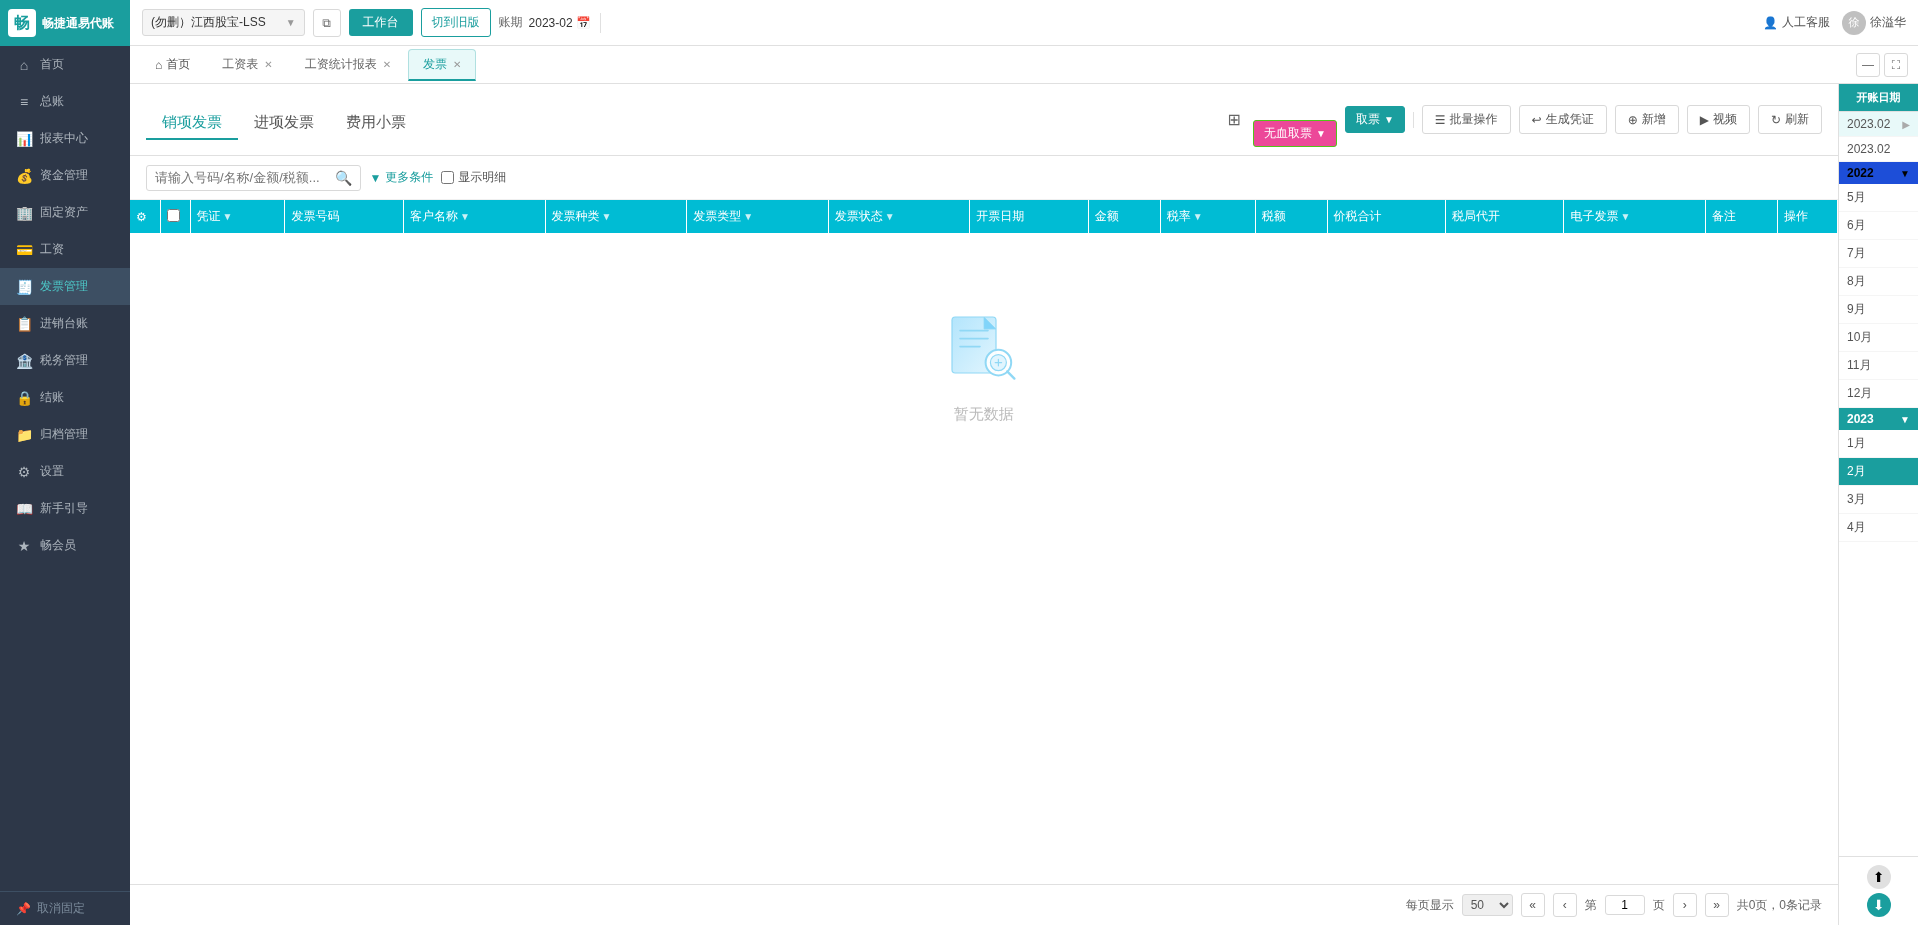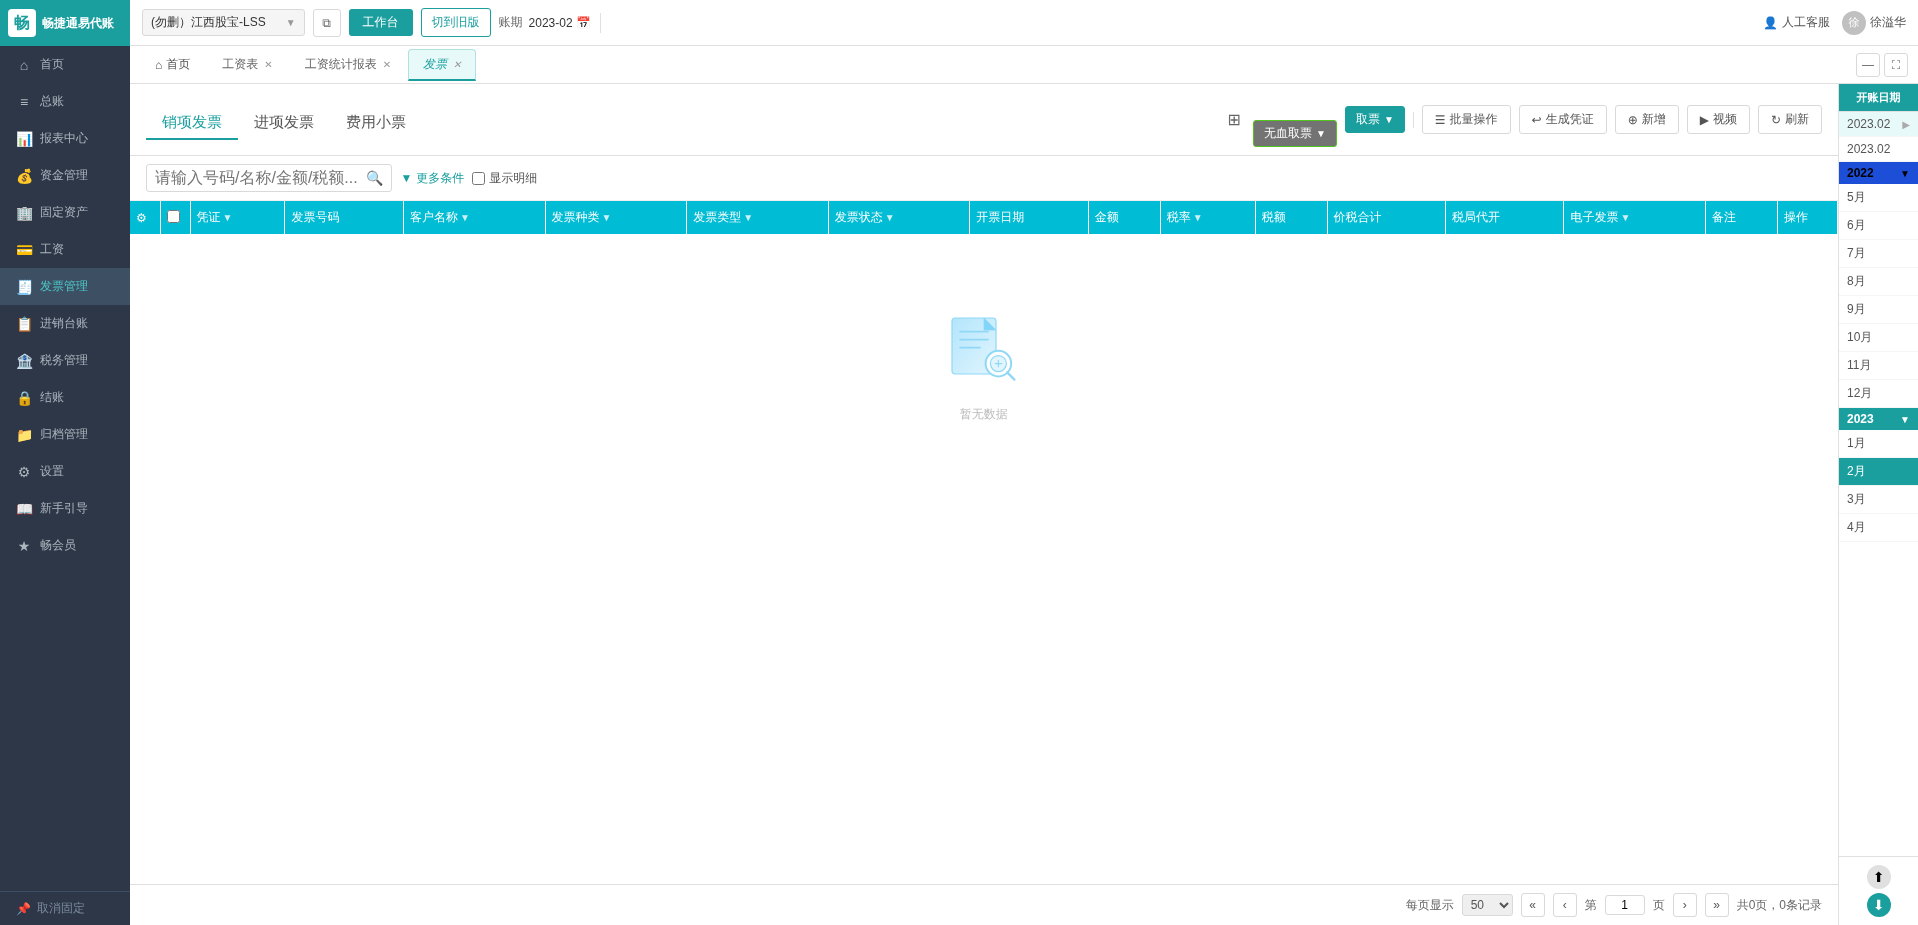--- a/index.html
+++ b/index.html
@@ -28,41 +28,41 @@
     .switch-btn { border: 1px solid #1a9e9e; color: #1a9e9e; border-radius: 3px; padding: 5px 10px; cursor: pointer; background: white; font-size: 12px; }
     .period-text { color: #666; font-size: 12px; display: flex; align-items: center; gap: 4px; }
     .topbar-right { margin-left: auto; display: flex; align-items: center; gap: 12px; color: #555; font-size: 12px; }
     .topbar-right-item { display: flex; align-items: center; gap: 4px; cursor: pointer; }
     .avatar { width: 24px; height: 24px; border-radius: 50%; background: #c0c0c0; display: flex; align-items: center; justify-content: center; color: white; font-size: 11px; }
 
     
     .tabbar { background: white; border-bottom: 1px solid #e0e0e0; display: flex; align-items: center; padding: 0 10px; height: 38px; gap: 2px; }
     .tab { display: flex; align-items: center; gap: 4px; padding: 6px 14px; border: 1px solid transparent; border-radius: 4px 4px 0 0; cursor: pointer; color: #666; font-size: 12px; white-space: nowrap; }
     .tab.home { color: #555; }
-    .tab.active { background: #e8f9f9; border-color: #b0e0e0 #b0e0e0 white; color: #1a9e9e; border-bottom: 2px solid #1a9e9e; font-style: italic; }
+    .tab.active { background: #e8f9f9; border-color: #b0e0e0 #b0e0e0 white; color: #1a9e9e; border-bottom: 2px solid #1a9e9e; }
     .tab-close { color: #999; font-size: 10px; cursor: pointer; margin-left: 2px; }
     .tabbar-right { margin-left: auto; display: flex; gap: 4px; }
     .tabbar-icon-btn { width: 24px; height: 24px; border: 1px solid #d9d9d9; border-radius: 3px; display: flex; align-items: center; justify-content: center; cursor: pointer; color: #666; font-size: 12px; }
 
     
     .content { flex: 1; display: flex; overflow: hidden; background: white; }
 
     
     .invoice-area { flex: 1; display: flex; flex-direction: column; overflow: hidden; padding: 0; }
 
     
     .subtab-bar { display: flex; align-items: center; padding: 8px 16px 0; border-bottom: 1px solid #e0e0e0; gap: 0; background: white; }
     .subtab { padding: 6px 16px; cursor: pointer; color: #555; border-bottom: 2px solid transparent; font-size: 15px; }
     .subtab.active { color: #1a9e9e; border-bottom: 2px solid #1a9e9e; font-weight: 500; }
     .subtab-right { margin-left: auto; display: flex; align-items: center; gap: 8px; padding-bottom: 8px; }
 
     
     .toolbar { display: flex; align-items: center; padding: 8px 16px; gap: 8px; background: white; border-bottom: 1px solid #f0f0f0; flex-wrap: wrap; }
     .toolbar-btn { display: flex; align-items: center; gap: 4px; padding: 5px 12px; border: 1px solid #d9d9d9; border-radius: 3px; cursor: pointer; color: #555; background: white; font-size: 12px; }
-    .toolbar-btn.green { background: #737373; color: white; border-color: #52c41a; margin-top: 28px; }
+    .toolbar-btn.green { background: #ec4899; color: white; border-color: #52c41a; margin-top: 28px; }
     .toolbar-btn.teal { background: #1a9e9e; color: white; border-color: #1a9e9e; }
     .btn-arrow { font-size: 10px; }
     .filter-btn { display: flex; align-items: center; gap: 4px; color: #1a9e9e; cursor: pointer; font-size: 12px; border: none; background: none; padding: 5px 0; }
     .checkbox-label { display: flex; align-items: center; gap: 4px; color: #555; cursor: pointer; font-size: 12px; }
     .checkbox-label input { cursor: pointer; }
 
     
     .table-container { flex: 1; overflow: auto; }
     .data-table { width: 100%; border-collapse: collapse; min-width: 1200px; }
     .data-table thead { background: #00bcd4; color: white; position: sticky; top: 0; z-index: 2; }
@@ -95,21 +95,21 @@
     .date-panel { width: 80px; background: white; border-left: 1px solid #e0e0e0; display: flex; flex-direction: column; overflow-y: auto; flex-shrink: 0; }
     .date-row { display: flex; align-items: center; padding: 5px 8px; cursor: pointer; border-bottom: 1px solid #f5f5f5; font-size: 12px; color: #555; white-space: nowrap; gap: 4px; }
     .date-row.active { background: #1a9e9e; color: white; }
     .year-header { display: flex; align-items: center; justify-content: space-between; padding: 4px 8px; background: #1d4ed8; font-size: 11px; font-weight: bold; cursor: pointer; }
 
     
     .grid-icon { font-size: 16px; color: #666; cursor: pointer; padding: 2px 4px; }
 
     
     .search-bar { display: flex; align-items: center; border: 1px solid #d9d9d9; border-radius: 3px; padding: 4px 8px; gap: 4px; min-width: 200px; background: white; }
-    .search-input { border: none; outline: none; font-size: 16px; color: #333; min-width: 160px; }
+    .search-input { border: none; outline: none; font-size: 13px; color: #333; min-width: 160px; }
     .search-icon { color: #1a9e9e; cursor: pointer; font-size: 14px; }
 
     .topbar-divider { width: 1px; height: 20px; background: #e0e0e0; }
   </style>
 </head>
 <body>
 
 <div class="sidebar">
   <div class="sidebar-logo">
     <div class="sidebar-logo-icon">畅</div>
@@ -410,21 +410,21 @@
 
                     <polygon points="60,5 75,20 60,20" fill="#81d4fa" stroke="#90d8f5" stroke-width="1"></polygon>
 
                     <circle cx="78" cy="62" r="16" fill="white" stroke="#90d8f5" stroke-width="2.5" fill-opacity="0.9"></circle>
                     <circle cx="78" cy="62" r="10" fill="#e1f5fe" stroke="#90d8f5" stroke-width="1.5"></circle>
                     <line x1="89" y1="73" x2="98" y2="82" stroke="#90d8f5" stroke-width="3" stroke-linecap="round"></line>
 
                     <line x1="74" y1="62" x2="82" y2="62" stroke="#90d8f5" stroke-width="1.5" stroke-linecap="round"></line>
                     <line x1="78" y1="58" x2="78" y2="66" stroke="#90d8f5" stroke-width="1.5" stroke-linecap="round"></line>
                   </svg>
-                  <span style="color:#bbb;font-size:12px;">暂无数据</span>
+                  <span style="color:#bbb;font-size:15px;">暂无数据</span>
                 </div>
               </td>
             </tr>
           </tbody>
         </table>
       </div>
 
       <div class="pagination-bar">
         <span style="color:#666;">每页显示</span>
         <select class="page-size-select">

